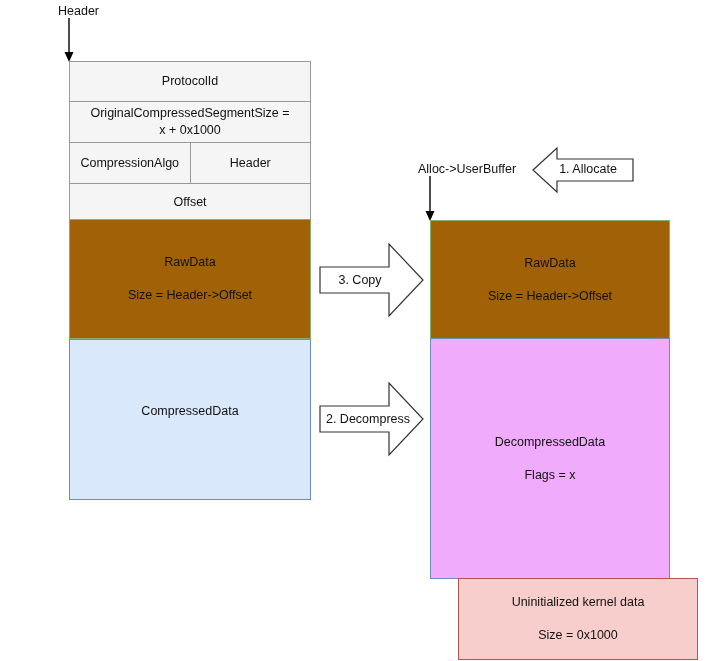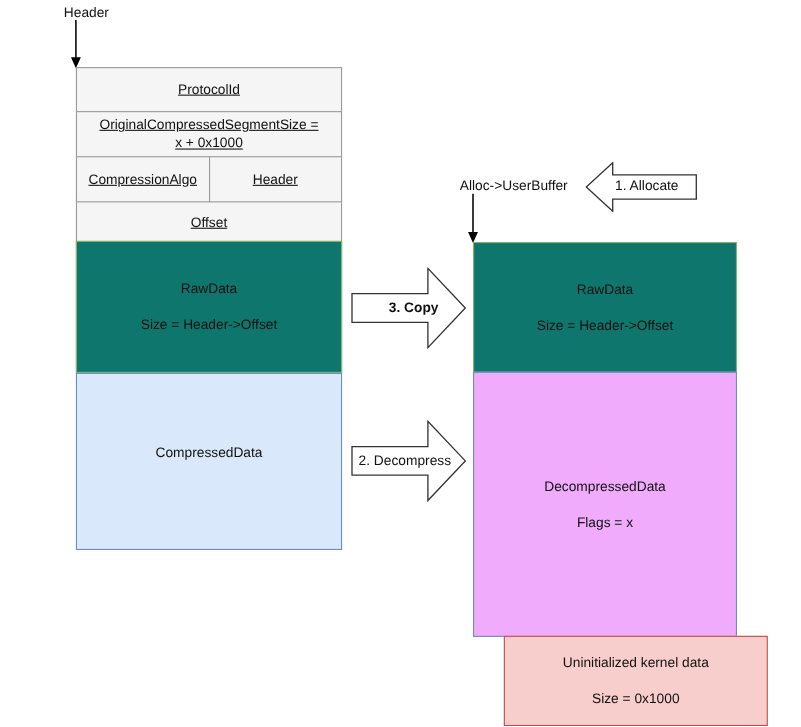--- a/index.html
+++ b/index.html
@@ -30,21 +30,21 @@
     color: #111111;
   }
 
   
   .hdr-cell {
     background: #f5f5f5;
     border: 1px solid #999999;
   }
 
   
-  .blk-green { background: #0f766e; border: 1px solid #82b366; }
+  .blk-green { background: #a16207; border: 1px solid #82b366; }
   .blk-blue  { background: #dae8fc; border: 1px solid #6c8ebf; }
   .blk-gray  { background: #f0abfc; border: 1px solid #6c8ebf; }
   .blk-pink  { background: #f8cecc; border: 1px solid #b85450; margin-left: 28px; }
 
   .blk-title { font-size: 12.5px; margin-bottom: 16px; }
   .blk-sub   { font-size: 12.5px; }
 
   
   .plain-label {
     font-size: 12.5px;
@@ -76,21 +76,21 @@
 </head>
 <body>
 
 <div class="abs plain-label" style="left:58px; top:4px;">Header</div>
 
 <svg class="abs connector" style="left:62px; top:18px;" width="20" height="45">
   <line x1="7" y1="0" x2="7" y2="36"></line>
   <polygon points="7,44 2.5,34 11.5,34"></polygon>
 </svg>
 
-<div class="abs" style="left:69px; top:61px; width:242px;text-decoration:underline;">
+<div class="abs" style="left:69px; top:61px; width:242px;">
 
   <div class="cell hdr-cell" style="height:39px;">
     <span>ProtocolId</span>
   </div>
 
   <div class="cell hdr-cell" style="height:40px; margin-top:-1px;">
     <span>OriginalCompressedSegmentSize =</span>
     <span>x + 0x1000</span>
   </div>
 
@@ -143,21 +143,21 @@
   <svg width="102" height="46" viewBox="0 0 102 46">
     <polygon class="arrow-shape" points="1,23 25,1 25,12 101,12 101,34 25,34 25,45"></polygon>
   </svg>
   <div class="arrow-label" style="top:15px; left:13px; width:86px;">1. Allocate</div>
 </div>
 
 <div class="abs arrow-wrap" style="left:319px; top:243px; width:105px; height:75px;">
   <svg width="105" height="75" viewBox="0 0 105 75">
     <polygon class="arrow-shape" points="1,24 70,24 70,1 104,37 70,73 70,50 1,50"></polygon>
   </svg>
-  <div class="arrow-label" style="top:30px; left:16px; width:82px;font-weight:bold;">3. Copy</div>
+  <div class="arrow-label" style="top:30px; left:0px; width:82px;">3. Copy</div>
 </div>
 
 <div class="abs arrow-wrap" style="left:319px; top:382px; width:105px; height:75px;">
   <svg width="105" height="75" viewBox="0 0 105 75">
     <polygon class="arrow-shape" points="1,24 70,24 70,1 104,37 70,73 70,50 1,50"></polygon>
   </svg>
   <div class="arrow-label" style="top:30px; left:0px; width:98px;">2. Decompress</div>
 </div>
 
 </body></html>

